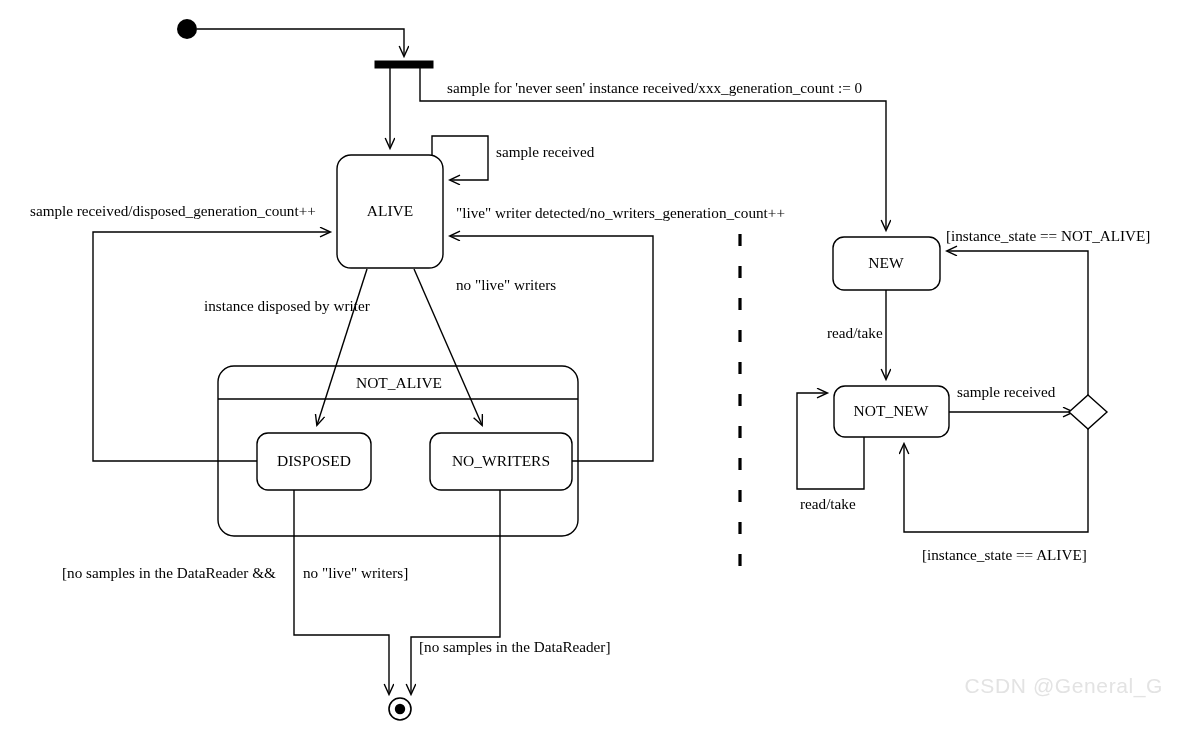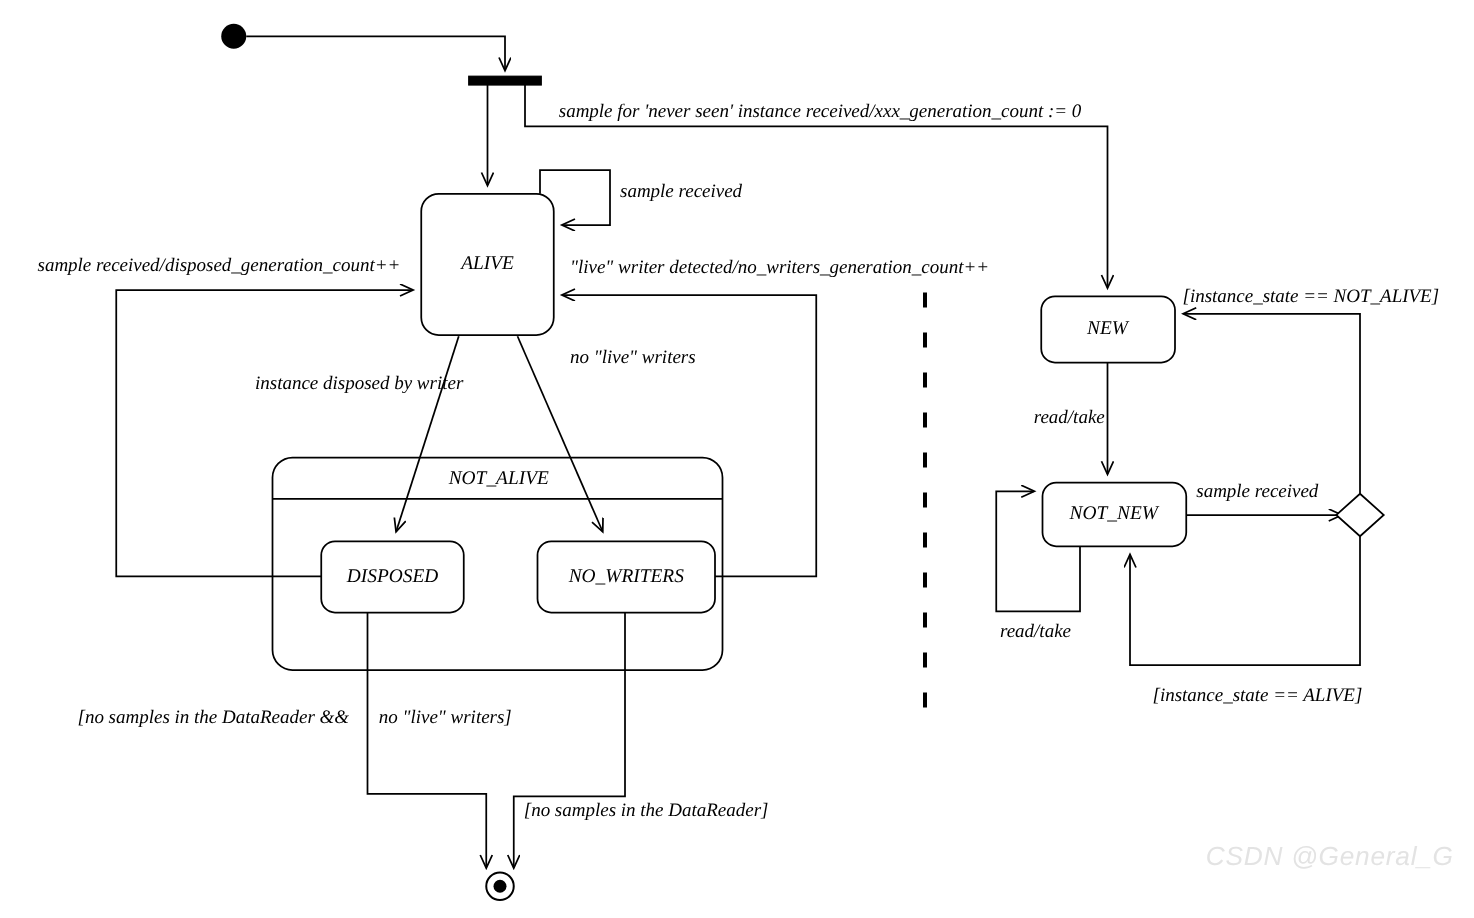--- a/index.html
+++ b/index.html
@@ -11,21 +11,20 @@
     width: 1179px;
     height: 734px;
     font-family: "Liberation Serif", "DejaVu Serif", serif;
     overflow: hidden;
     position: relative;
   }
   #diagram-root {
     position: relative;
     width: 1179px;
     height: 716px;
-    font-style: italic;
   }
   svg.diagram {
     display: block;
     width: 1179px;
     height: 734px;
   }
   .edge {
     fill: none;
     stroke: #000000;
     stroke-width: 1.4;

